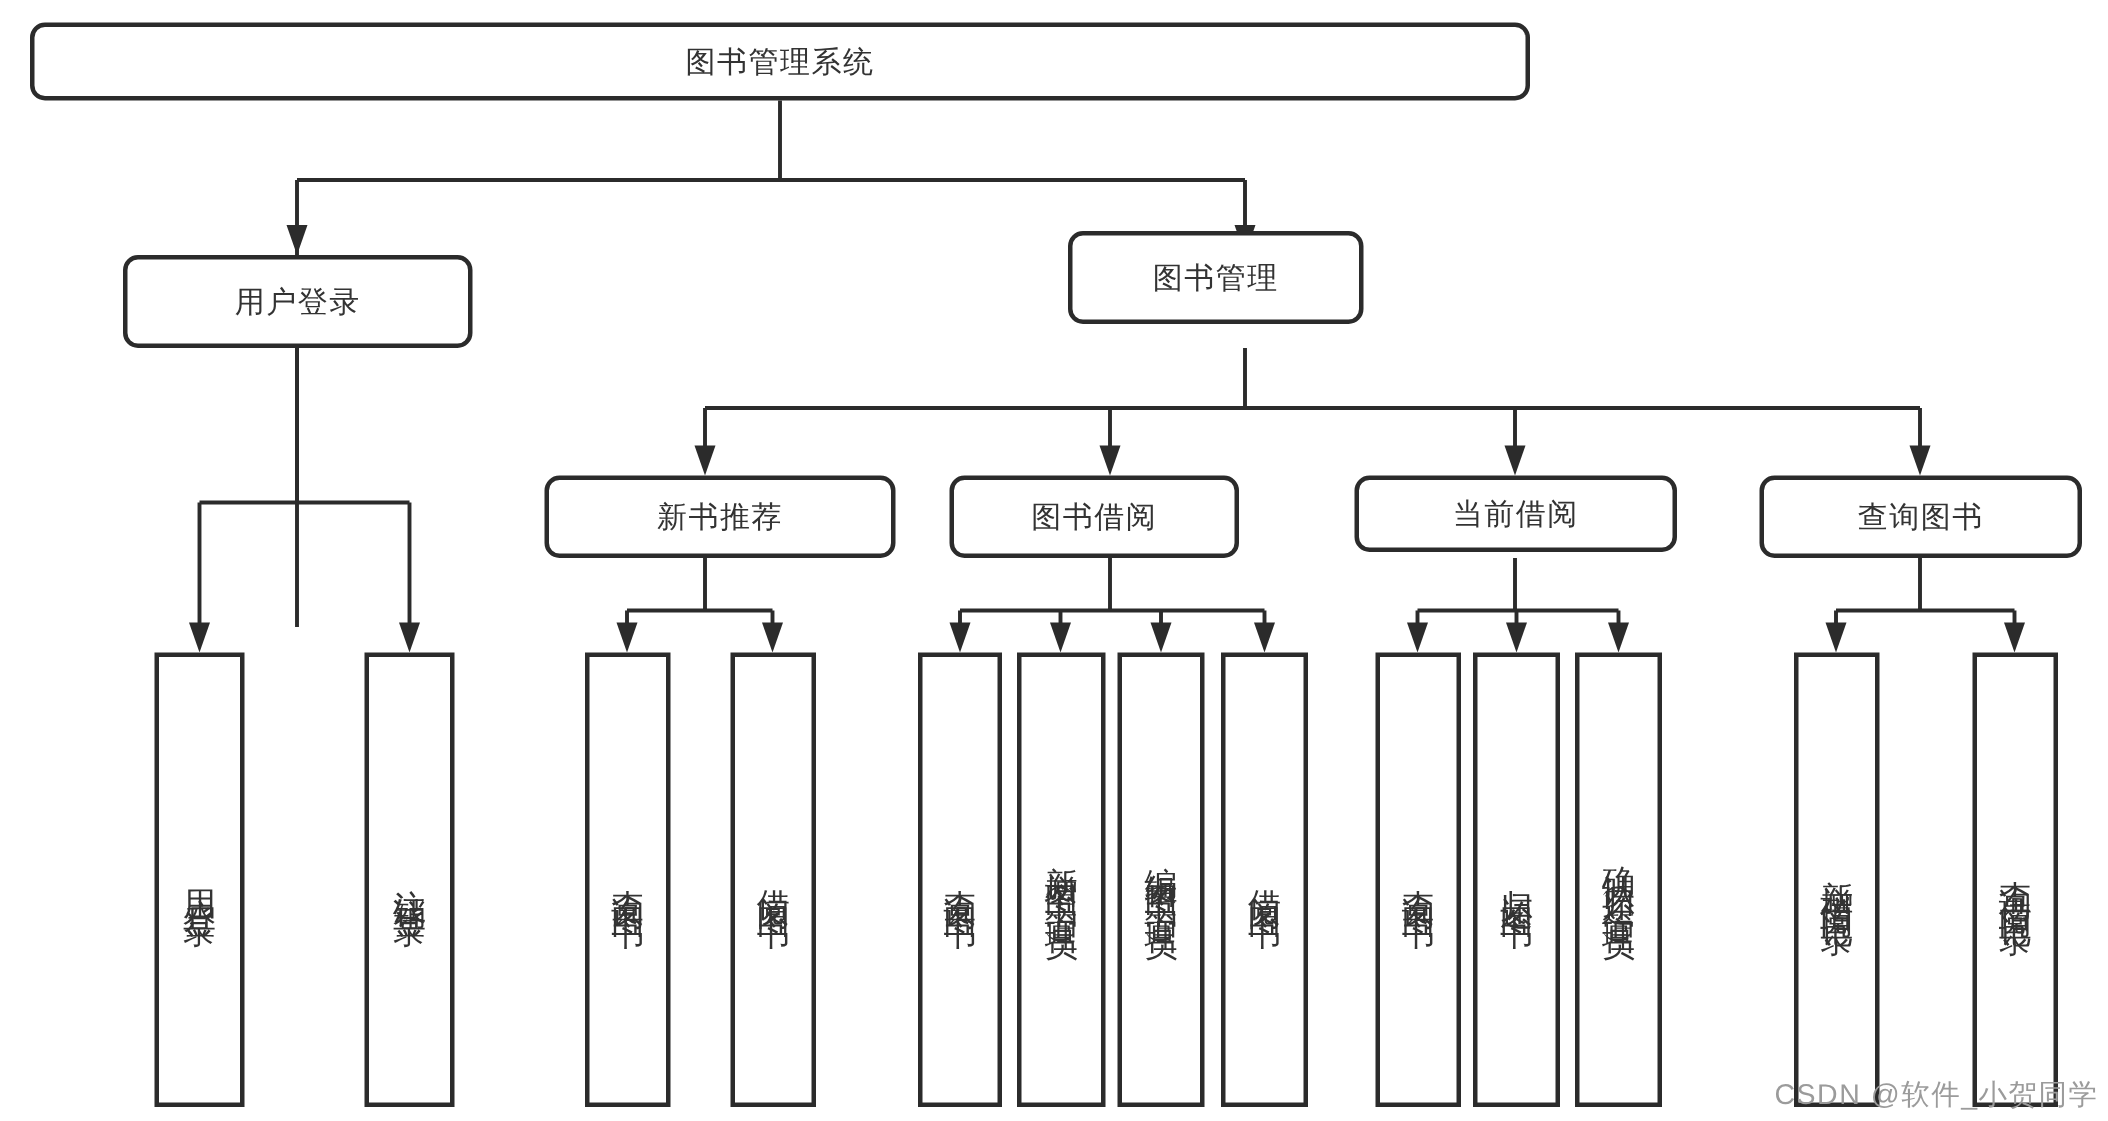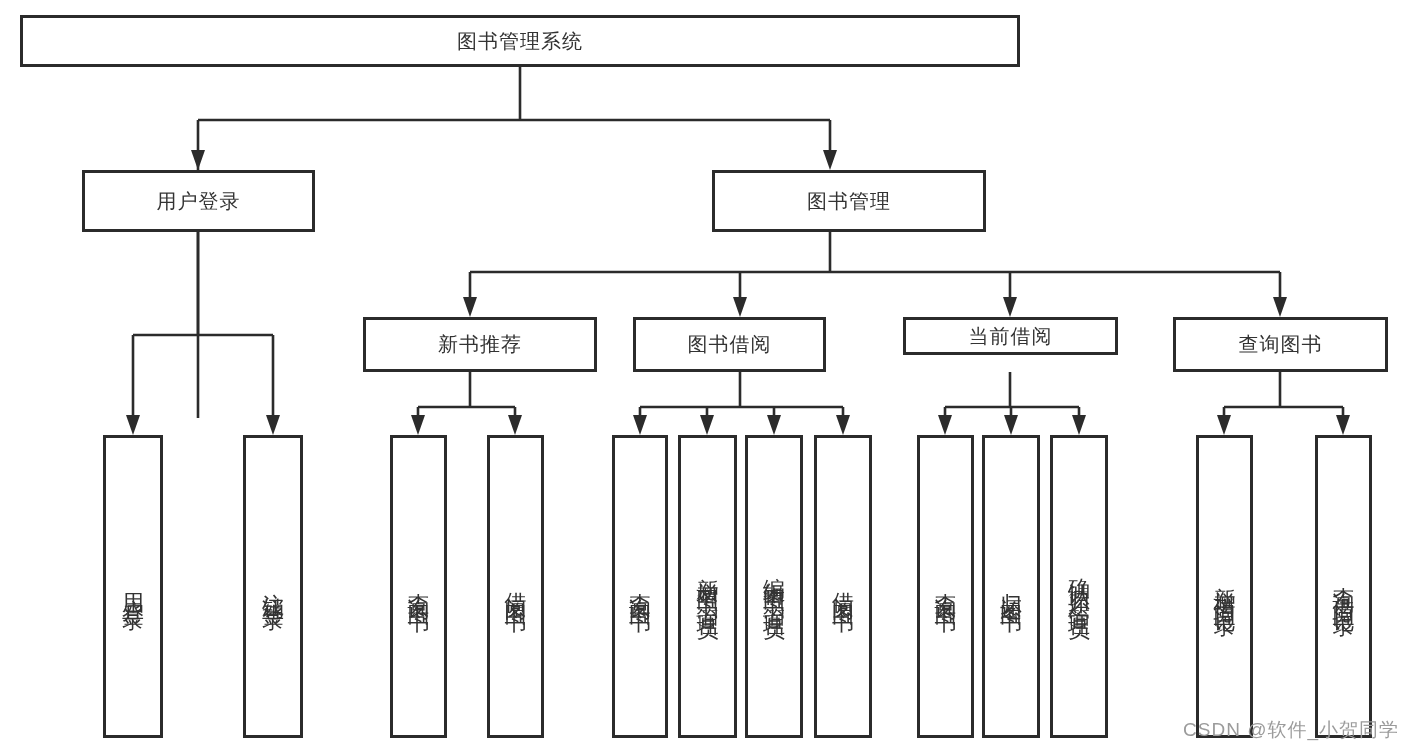--- a/index.html
+++ b/index.html
@@ -23,20 +23,21 @@
     color: #333333;
     display: flex;
     align-items: center;
     justify-content: center;
     z-index: 2;
   }
   .node.h {
     font-size: 20px;
     letter-spacing: 1px;
     white-space: nowrap;
+    border-radius: 10px;
   }
   .node.v {
     writing-mode: vertical-rl;
     text-orientation: mixed;
     font-size: 22px;
     letter-spacing: 6px;
     line-height: 1;
   }
   #connectors {
     position: absolute;
@@ -105,31 +106,31 @@
     <polygon points="1336,415 1350,415 1343,435"></polygon>
   </svg>
 
   <div class="node h" style="left:20px; top:15px; width:1000px; height:52px;">
     <span>图书管理系统</span>
   </div>
 
   <div class="node h" style="left:82px; top:170px; width:233px; height:62px;">
     <span>用户登录</span>
   </div>
-  <div class="node h" style="left:712px; top:170px; width:274px; height:62px;font-family:Liberation Serif, serif;">
+  <div class="node h" style="left:712px; top:154px; width:197px; height:62px;font-family:Liberation Serif, serif;">
     <span>图书管理</span>
   </div>
 
   <div class="node h" style="left:363px; top:317px; width:234px; height:55px;">
     <span>新书推荐</span>
   </div>
   <div class="node h" style="left:633px; top:317px; width:193px; height:55px;">
     <span>图书借阅</span>
   </div>
-  <div class="node h" style="left:903px; top:317px; width:215px; height:38px;">
+  <div class="node h" style="left:903px; top:317px; width:215px; height:51px;">
     <span>当前借阅</span>
   </div>
   <div class="node h" style="left:1173px; top:317px; width:215px; height:55px;">
     <span>查询图书</span>
   </div>
 
   <div class="node v" style="left:103px; top:435px; width:60px; height:303px;">
     <span>用户登录</span>
   </div>
   <div class="node v" style="left:243px; top:435px; width:60px; height:303px;">

